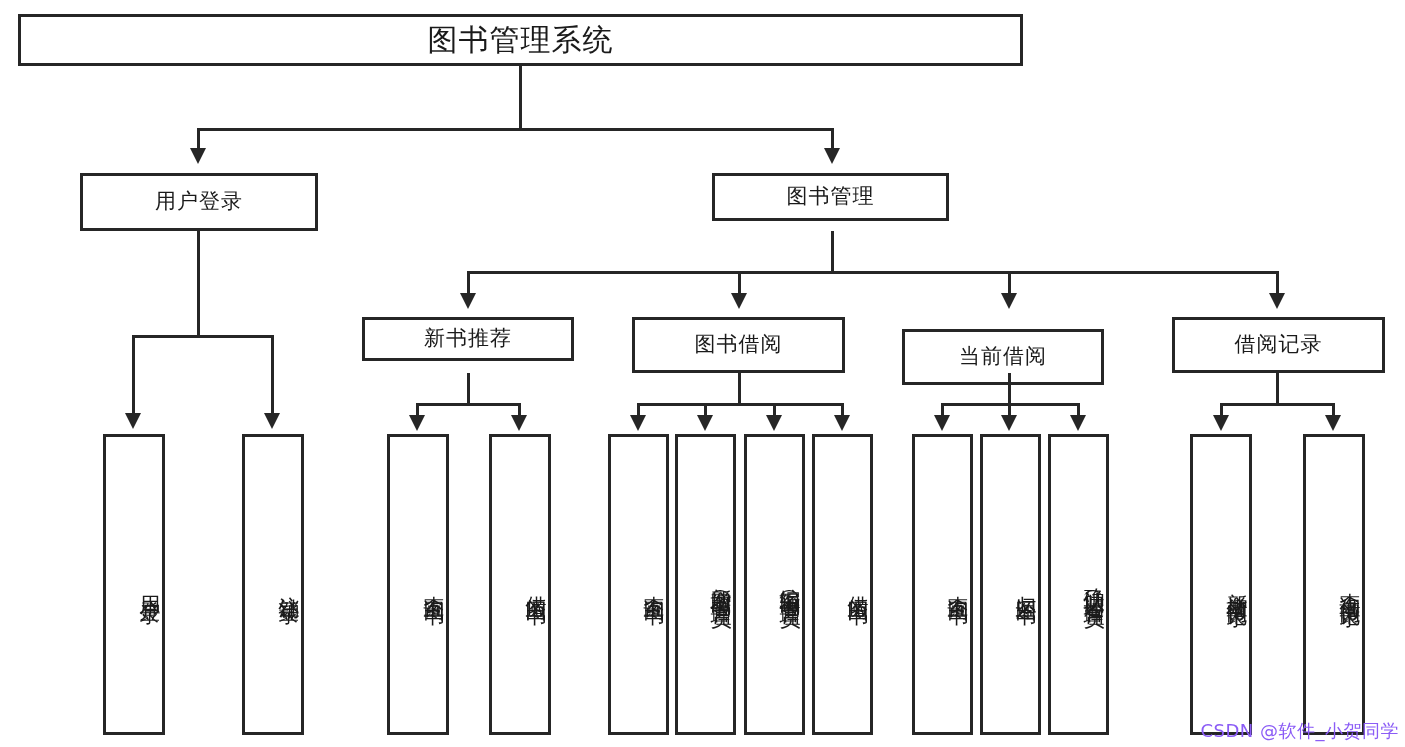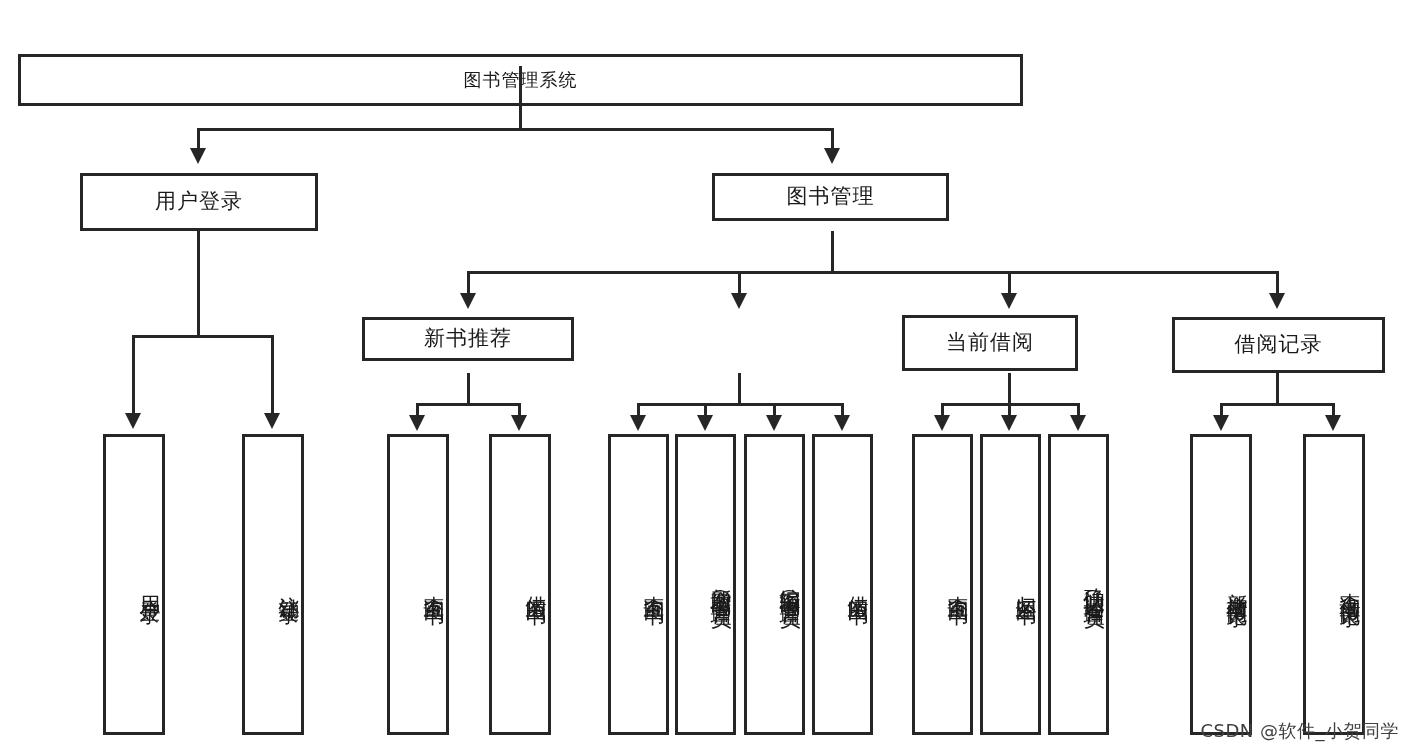--- a/index.html
+++ b/index.html
@@ -25,22 +25,21 @@
     align-items: center;
     justify-content: center;
     color: #1a1a1a;
   }
   .node.horiz {
     font-size: 21px;
     letter-spacing: 1px;
     line-height: 1.2;
   }
   .node.root {
-    font-size: 18px;
-    margin-top: 40px;
+    font-size: 30px;
   }
   
   .node.vert {
     writing-mode: vertical-rl;
     text-orientation: upright;
     font-size: 21px;
     letter-spacing: 3px;
     line-height: 1.15;
     padding-top: 6px;
     padding-bottom: 6px;
@@ -67,21 +66,21 @@
     border-left: 8px solid transparent;
     border-right: 8px solid transparent;
     border-top: 16px solid #262626;
   }
   
   #watermark {
     position: absolute;
     right: 6px;
     bottom: 4px;
     font-size: 18px;
-    color: #404040;
+    color: #8b5cf6;
     white-space: nowrap;
     letter-spacing: 0.5px;
   }
 </style>
 </head>
 <body>
 
 <div id="canvas">
 
   <div class="node horiz root" style="left:18px; top:14px; width:1005px; height:52px;">
@@ -124,21 +123,24 @@
 
   <div class="vline" style="left:1008px; top:271px; width:3px; height:24px;"></div>
   <div class="arrow" style="left:1001px; top:293px;"></div>
 
   <div class="vline" style="left:1276px; top:271px; width:3px; height:24px;"></div>
   <div class="arrow" style="left:1269px; top:293px;"></div>
 
   <div class="node horiz" style="left:362px; top:317px; width:212px; height:44px;">
     <span>新书推荐</span>
   </div>
-  <div class="node horiz" style="left:902px; top:315px; width:176px; height:56px;text-align:right;">
+  <div class="node horiz" style="left:632px; top:317px; width:213px; height:56px;">
+    <span>图书借阅</span>
+  </div>
+  <div class="node horiz" style="left:902px; top:329px; width:202px; height:56px;text-align:right;">
     <span>当前借阅</span>
   </div>
   <div class="node horiz" style="left:1172px; top:317px; width:213px; height:56px;">
     <span>借阅记录</span>
   </div>
 
   <div class="vline" style="left:467px; top:373px; width:3px; height:32px;"></div>
   <div class="hline" style="left:416px; top:403px; width:105px; height:3px;"></div>
   <div class="vline" style="left:416px; top:403px; width:3px; height:14px;"></div>
   <div class="arrow" style="left:409px; top:415px;"></div>

